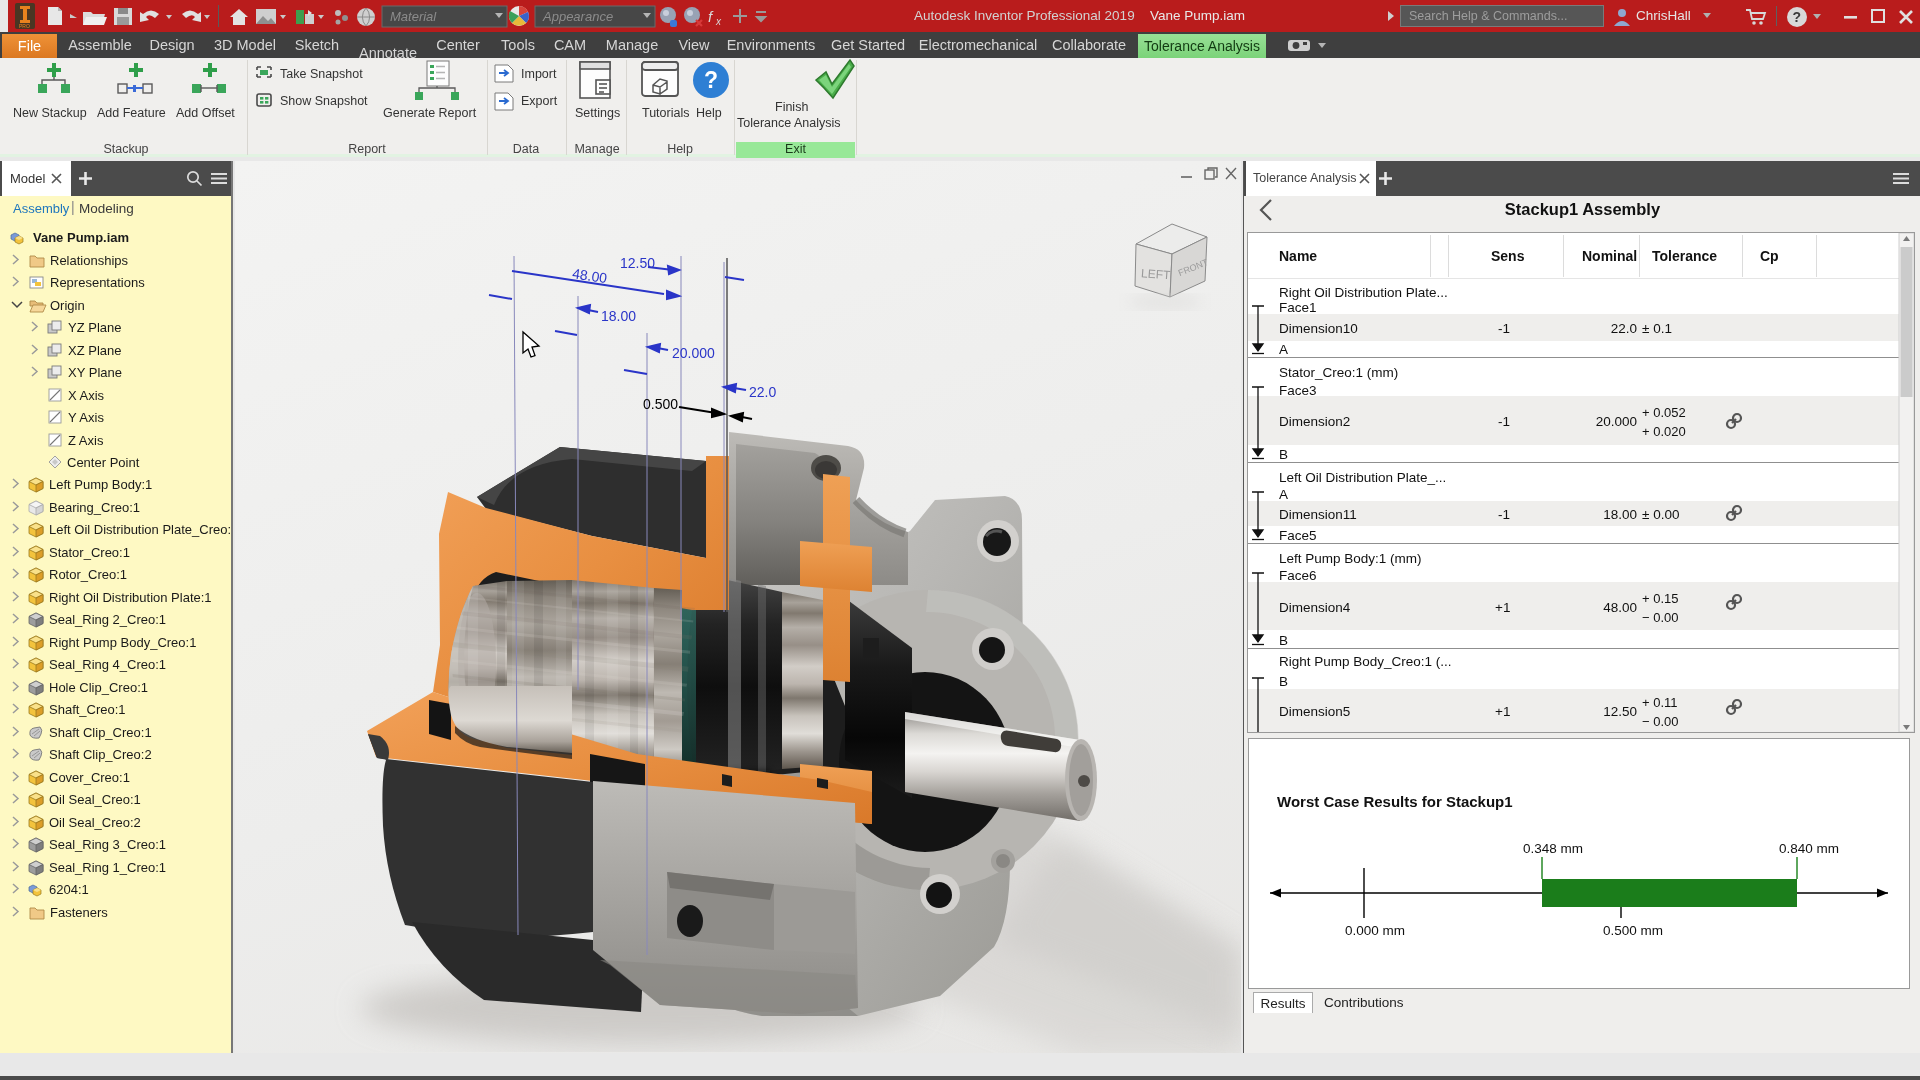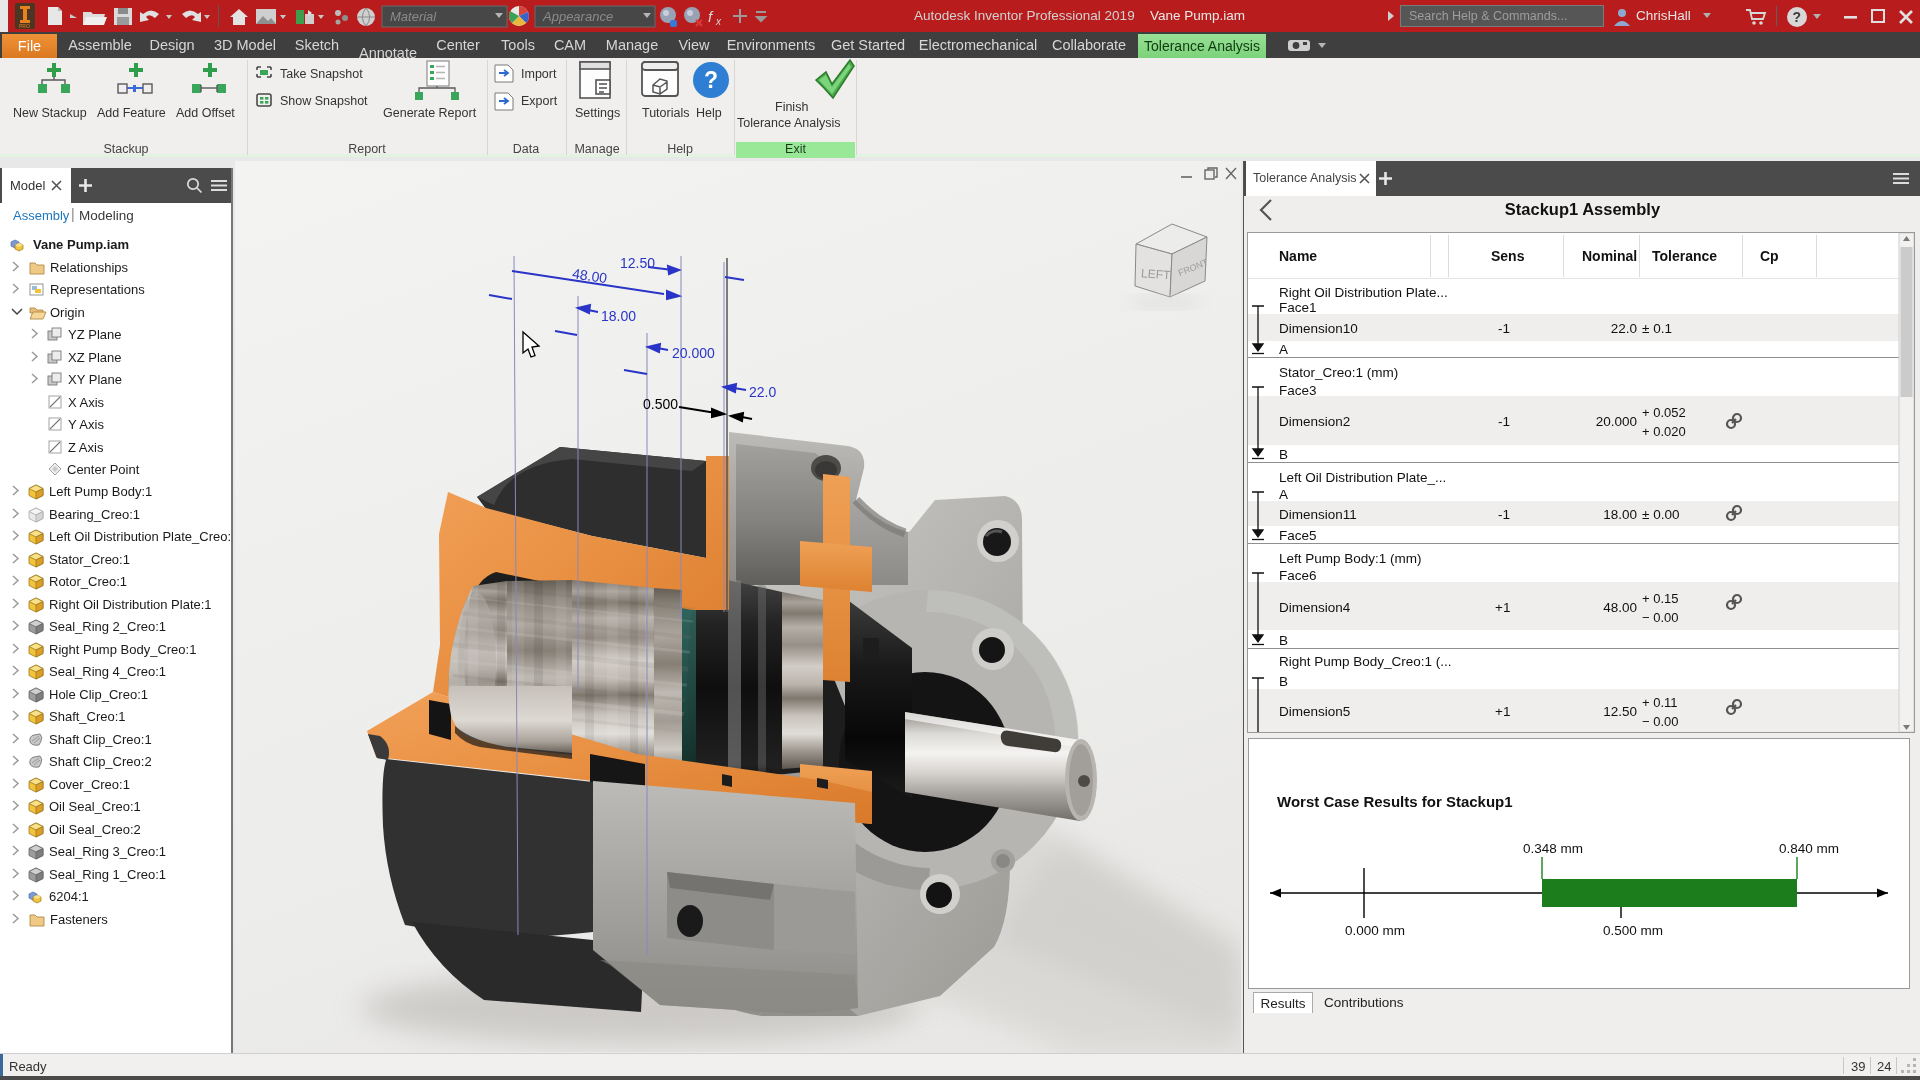--- a/index.html
+++ b/index.html
@@ -12,21 +12,21 @@
 #tabrow{position:absolute;left:0;top:32px;width:1920px;height:26px;background:#3f3f3f;}
 .tab{position:absolute;top:0;height:26px;line-height:26px;color:#d6d6d6;font-size:14.5px;text-align:center;}
 #filetab{position:absolute;left:2px;top:2px;width:55px;height:27px;background:linear-gradient(#ef9237,#d9751f);color:#fff;font-size:14.5px;text-align:center;line-height:24px;}
 #tatab{position:absolute;left:1138px;top:2px;width:128px;height:24px;background:linear-gradient(#98e096,#7bd379);color:#123a12;font-size:14px;text-align:center;line-height:24px;}
 
 #ribbon{position:absolute;left:0;top:58px;width:1920px;height:99px;background:#f0efed;border-bottom:3px solid #e2f3e2;}
 .rlabel{position:absolute;top:84px;height:15px;font-size:12.5px;color:#444;text-align:center;width:100px;}
 .rsep{position:absolute;top:2px;width:1px;height:95px;background:#d8d6d1;}
 .rbtntext{position:absolute;font-size:12.5px;color:#333;}
 
-#leftpanel{position:absolute;left:0;top:161px;width:233px;height:892px;background:#ffffff;border-right:2px solid #777;margin-top:7px;}
+#leftpanel{position:absolute;left:0;top:161px;width:233px;height:892px;background:#fef9c3;border-right:2px solid #777;}
 #lp-head{position:absolute;left:0;top:0;width:231px;height:35px;background:#4b4b4b;}
 #lp-tab{position:absolute;left:2px;top:0;width:69px;height:35px;background:#fff;font-size:13px;color:#333;}
 
 #viewport{position:absolute;left:235px;top:161px;width:1006px;height:892px;background:linear-gradient(160deg,#f3f3f2 0%,#ededec 55%,#e7e6e4 100%);}
 
 #rightpanel{position:absolute;left:1243px;top:161px;width:677px;height:892px;background:#efeeec;border-left:1px solid #555;}
 #rp-head{position:absolute;left:0;top:0;width:677px;height:35px;background:#4b4b4b;}
 #rp-tab{position:absolute;left:2px;top:0;width:130px;height:35px;background:#fff;font-size:12.5px;color:#333;}
 #rp-table{position:absolute;left:3px;top:71px;width:668px;height:501px;background:#fff;border:1px solid #999;}
 #results-box{position:absolute;left:4px;top:577px;width:662px;height:251px;background:#fff;border:1px solid #999;}
@@ -863,33 +863,14 @@
  <path d="M293 118 V140 M548 118 V140" stroke="#2a8a2a" stroke-width="1.5"></path>
  <text x="304" y="114" text-anchor="middle">0.348 mm</text>
  <text x="560" y="114" text-anchor="middle">0.840 mm</text>
  <text x="126" y="196" text-anchor="middle">0.000 mm</text>
  <text x="384" y="196" text-anchor="middle">0.500 mm</text>
 </svg>
 </div>
 <div class="abs" style="left:9px;top:831px;width:60px;height:21px;background:#fff;border:1px solid #aaa;border-bottom:none;font-size:13.5px;color:#222;text-align:center;line-height:21px;">Results</div>
 <span class="abs" style="left:80px;top:834px;font-size:13.5px;color:#222;">Contributions</span>
 </div>
-<div id="statusbar">
-      <span style="position:absolute;left:9px;top:5px;">Ready</span>
-<span class="abs" style="left:0px;top:0px;width:3px;height:23px;background:#3a6a9a;"></span>
-<span class="abs" style="left:1843px;top:3px;width:1px;height:17px;background:#c8c8c8;"></span>
-<span class="abs" style="left:1851px;top:5px;">39</span>
-<span class="abs" style="left:1870px;top:3px;width:1px;height:17px;background:#c8c8c8;"></span>
-<span class="abs" style="left:1877px;top:5px;">24</span>
-<span class="abs" style="left:1896px;top:3px;width:1px;height:17px;background:#c8c8c8;"></span>
-<svg class="abs" style="left:1901px;top:4px" width="17" height="17">
-        <g fill="#b5b5b5">
-          <rect x="12" y="12" width="3" height="3"></rect>
-          <rect x="12" y="6" width="3" height="3"></rect>
-          <rect x="12" y="0" width="3" height="3"></rect>
-          <rect x="6" y="12" width="3" height="3"></rect>
-          <rect x="6" y="6" width="3" height="3"></rect>
-          <rect x="0" y="12" width="3" height="3"></rect>
-        </g>
-      </svg>
-</div>
 <div id="bottomstrip"></div>
 </div>
 
 </body></html>

